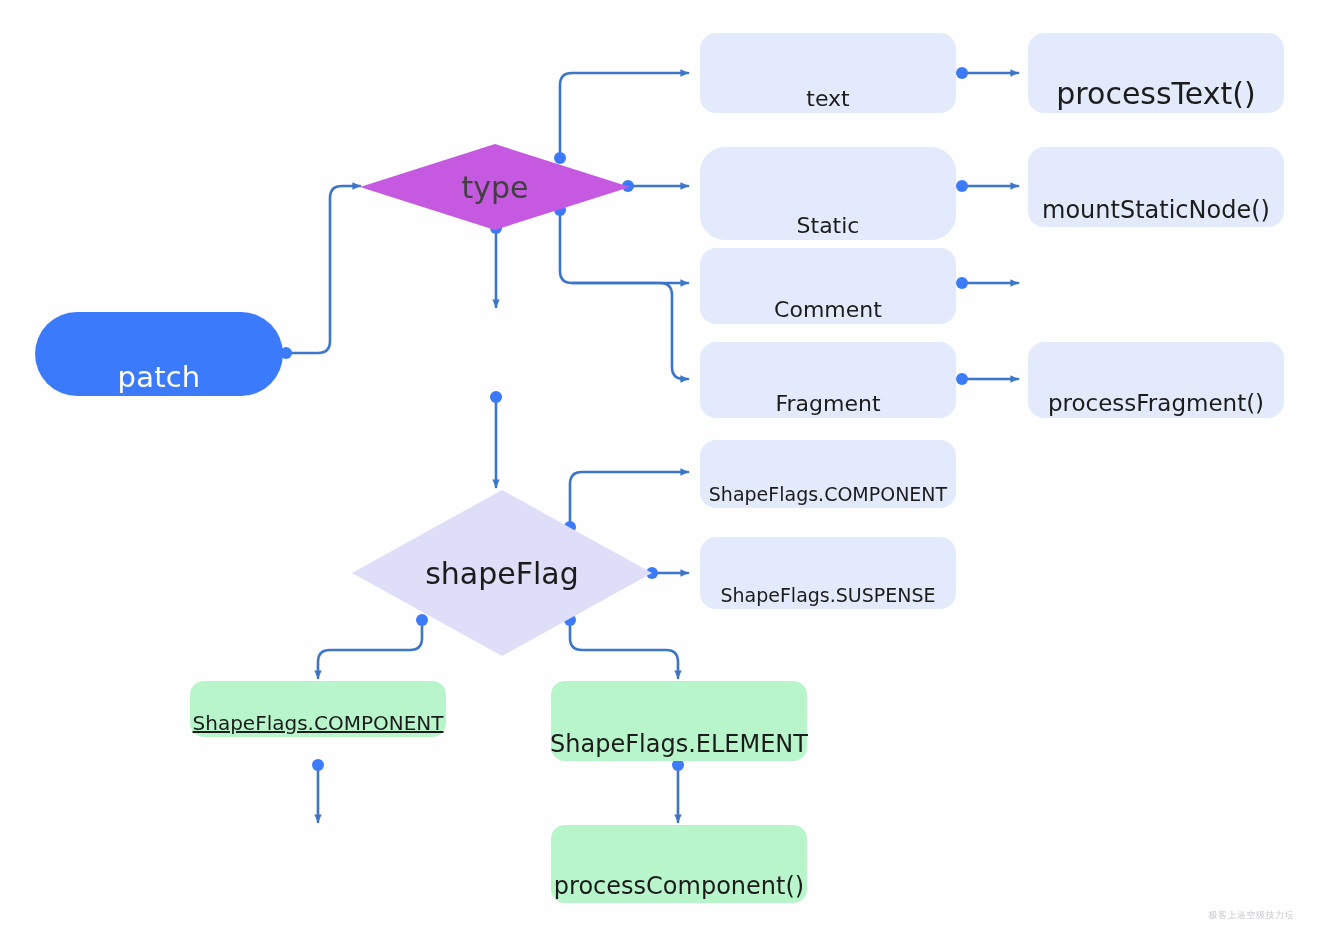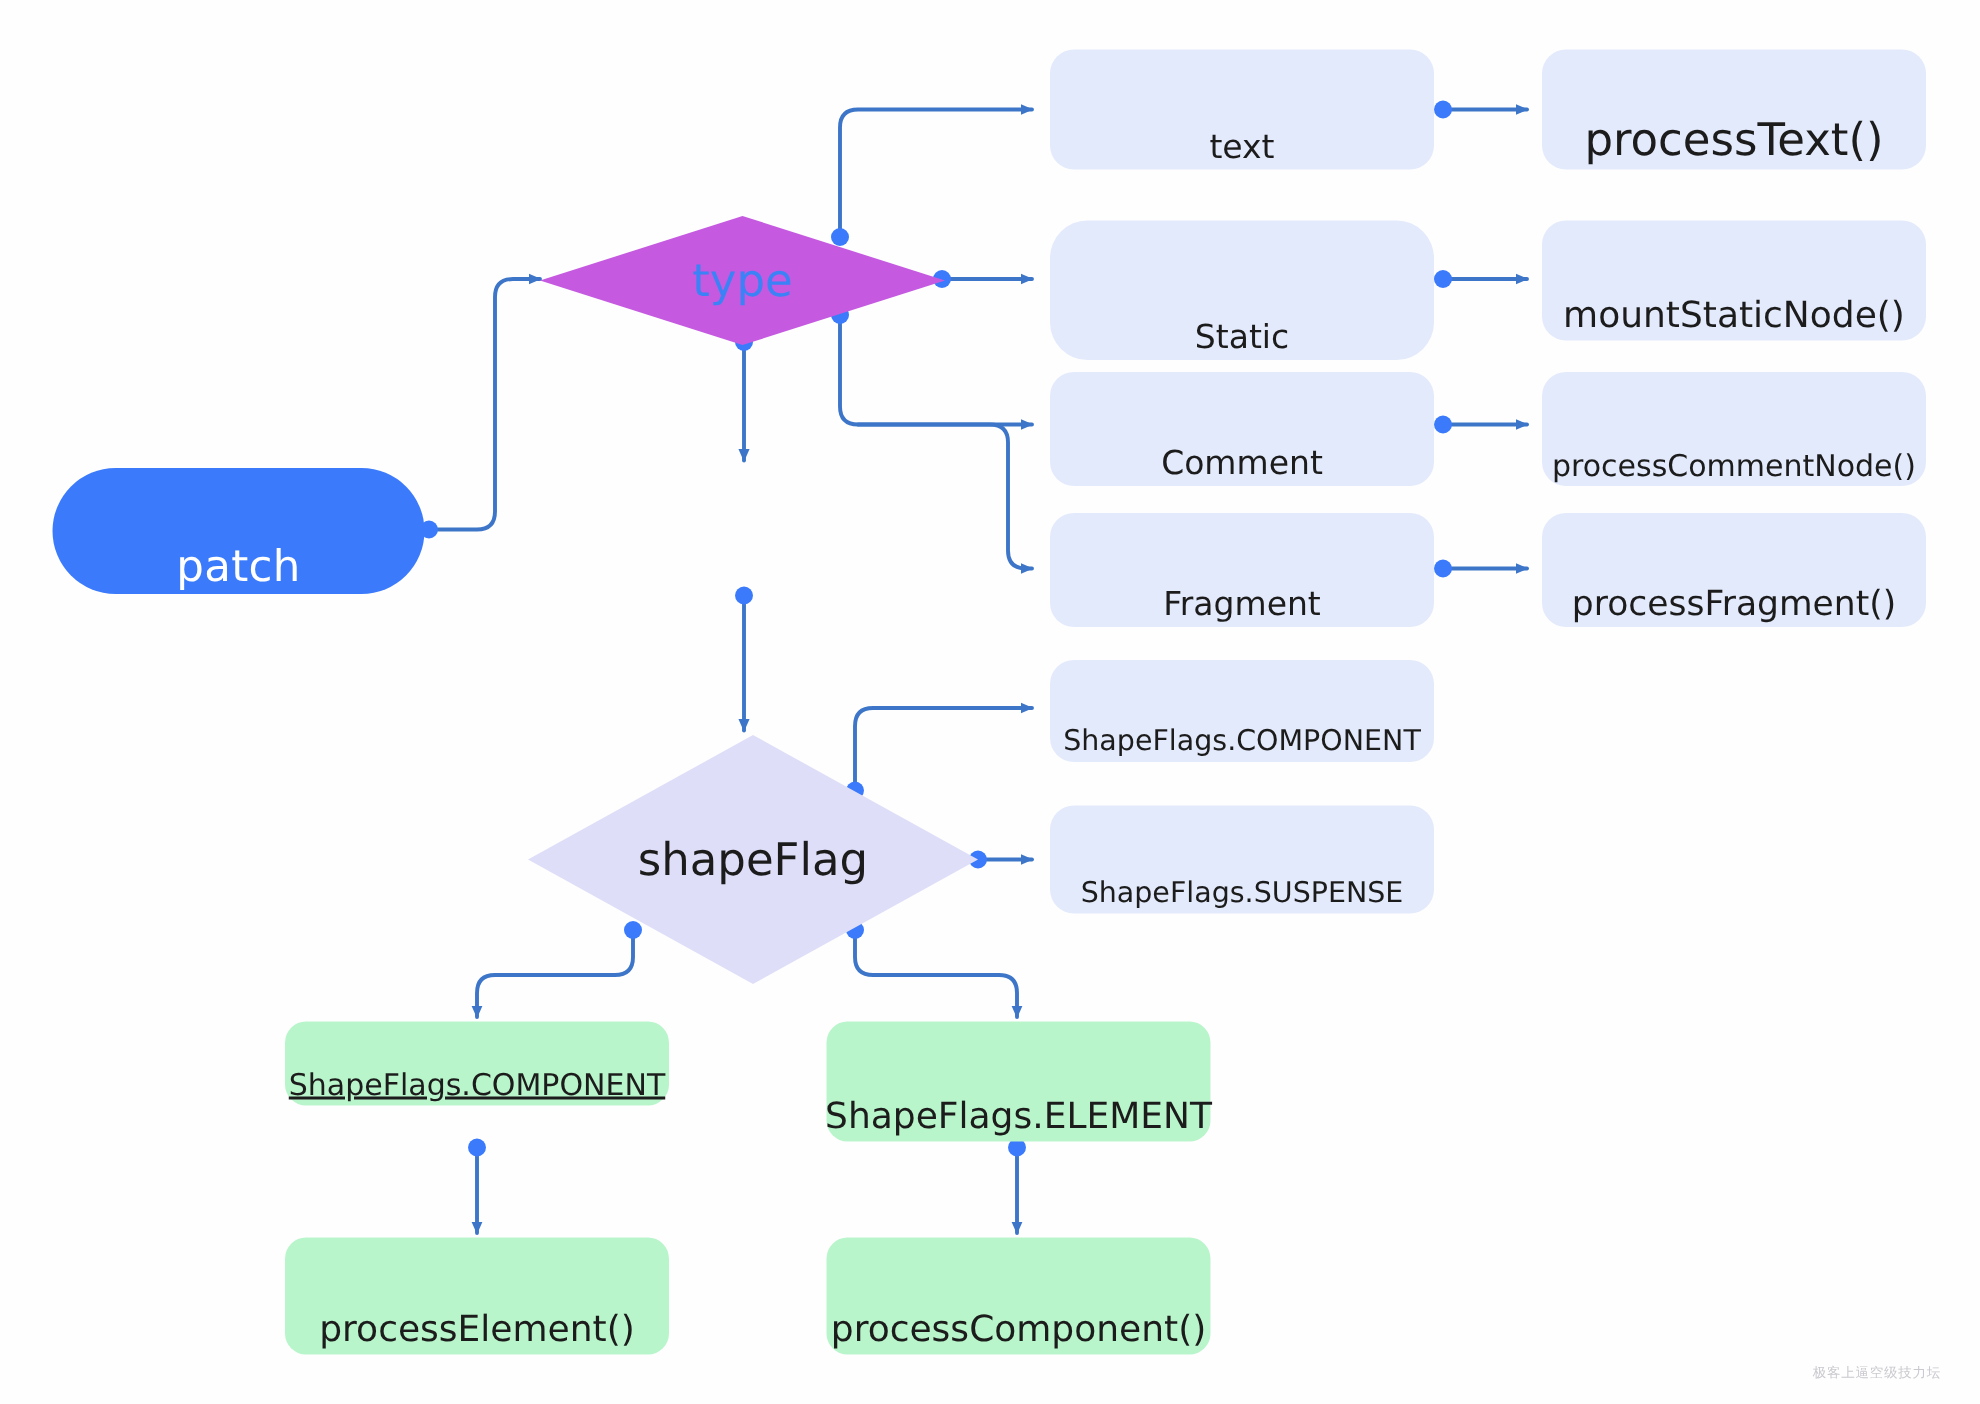--- a/index.html
+++ b/index.html
@@ -58,21 +58,21 @@
     position:absolute;
     left:0; top:0;
     width:100%; height:100%;
   }
   .diamond-label{
     position:relative;
     z-index:2;
     text-align:center;
     white-space:nowrap;
   }
-  .d-type .diamond-label{ color:#3b82f6; font-size:30px; }
+  .d-type .diamond-label{ color:#404040; font-size:30px; }
   .d-shape .diamond-label{ color:#1c1c1c; font-size:30px; }
 
   .fs-30{font-size:30px;}
   .fs-26{font-size:26px;}
   .fs-24{font-size:24px;}
   .fs-23{font-size:23px;}
   .fs-22{font-size:22px;}
   .fs-20{font-size:20px;}
   .fs-19{font-size:19px;}
 
@@ -199,39 +199,33 @@
   </div>
 
   <div class="node rect-blue fs-30" style="left:1028px; top:33px; width:256px; height:80px;">
     <span>processText()</span>
   </div>
 
   <div class="node rect-blue fs-24" style="left:1028px; top:147px; width:256px; height:80px;">
     <span>mountStaticNode()</span>
   </div>
 
-  <div class="node rect-blue fs-20" style="left:1028px; top:248px; width:256px; height:76px;">
-    <span>processCommentNode()</span>
-  </div>
 
   <div class="node rect-blue fs-23" style="left:1028px; top:342px; width:256px; height:76px;">
     <span>processFragment()</span>
   </div>
 
   <div class="node rect-green fs-20" style="left:190px; top:681px; width:256px; height:56px;text-decoration:underline;">
     <span>ShapeFlags.COMPONENT</span>
   </div>
 
   <div class="node rect-green fs-24" style="left:551px; top:681px; width:256px; height:80px;">
     <span>ShapeFlags.ELEMENT</span>
   </div>
 
-  <div class="node rect-green fs-24" style="left:190px; top:825px; width:256px; height:78px;">
-    <span>processElement()</span>
-  </div>
 
   <div class="node rect-green fs-24" style="left:551px; top:825px; width:256px; height:78px;">
     <span>processComponent()</span>
   </div>
 
   <div class="watermark">极客上逼空级技力坛</div>
 
 </div>
 
 </body></html>

